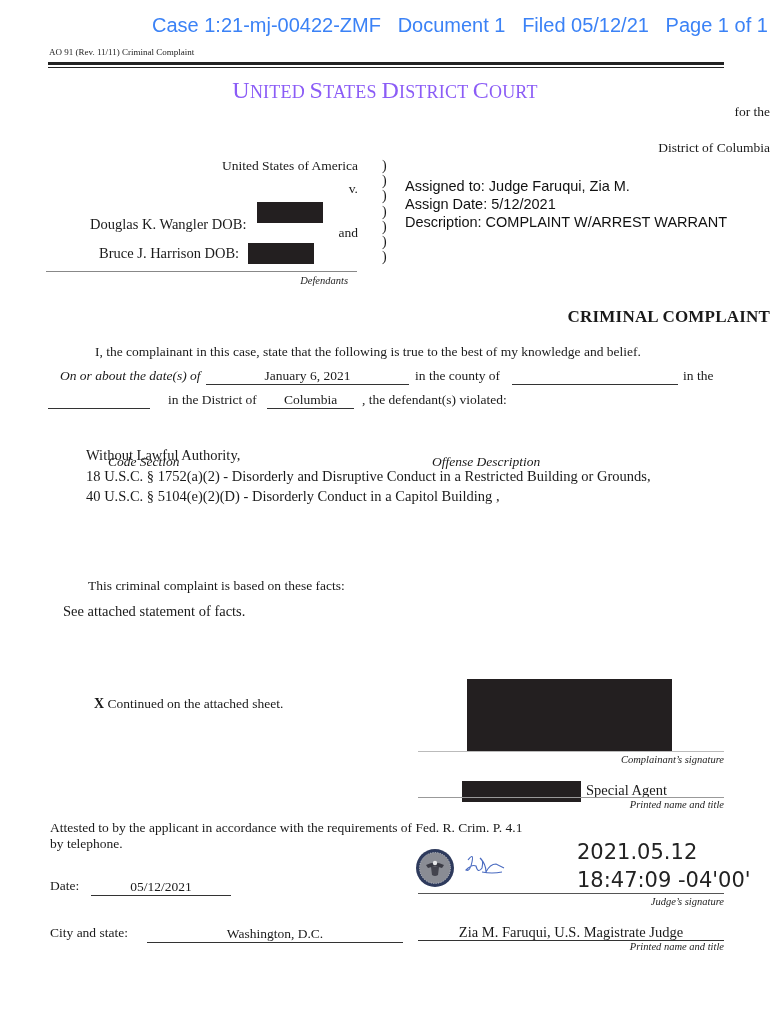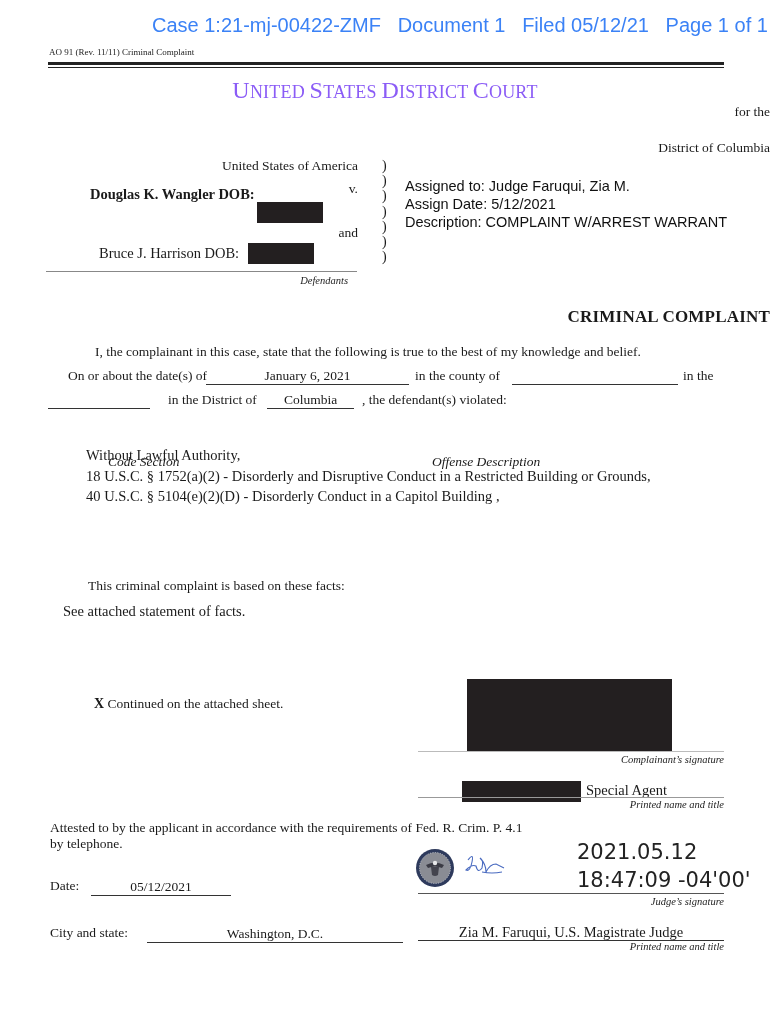--- a/index.html
+++ b/index.html
@@ -49,21 +49,21 @@
 
 <div class="abs court-title" style="left:0; width:770px; text-align:center; top:77px;">
   <span><span>U</span><span class="sc">NITED </span></span><span><span>S</span><span class="sc">TATES </span></span><span><span>D</span><span class="sc">ISTRICT </span></span><span><span>C</span><span class="sc">OURT</span></span>
 </div>
 <div class="abs s13 center" style="left:0; width:770px; top:104px;">for the</div>
 <div class="abs s13 center" style="left:0; width:770px; top:128px;margin-top:12px;">District of Columbia</div>
 
 <div>
   <div class="abs s13 center" style="left:48px; width:310px; top:158px;">United States of America</div>
   <div class="abs s13 center" style="left:48px; width:310px; top:181px;">v.</div>
-  <div class="abs s14" style="left:90px; top:186px;font-weight:bold;">Douglas K. Wangler DOB:</div>
+  <div class="abs s14" style="left:90px; top:216px;">Douglas K. Wangler DOB:</div>
   <div class="redact" style="left:257px; top:202px; width:66px; height:21px;"></div>
   <div class="abs s13 center" style="left:48px; width:310px; top:225px;">and</div>
   <div class="abs s14" style="left:99px; top:245px;">Bruce J. Harrison DOB:</div>
   <div class="redact" style="left:248px; top:243px; width:66px; height:21px;"></div>
   <div class="line-lt" style="left:46px; top:271px; width:311px; background:#888;"></div>
   <div class="abs caption center" style="left:48px; width:300px; top:275px;">Defendants</div>
 </div>
 
 <div class="abs paren" style="left:382px; top:160px;">
   <div>)</div>
@@ -78,21 +78,21 @@
 <div class="abs caseinfo" style="left:405px; top:177px;">
   <div>Assigned to: Judge Faruqui, Zia M.</div>
   <div>Assign Date: 5/12/2021</div>
   <div>Description: COMPLAINT W/ARREST WARRANT</div>
 </div>
 
 <div class="abs heading center" style="left:0; width:770px; top:307px;">CRIMINAL COMPLAINT</div>
 
 <div class="abs s13" style="left:95px; top:344px;">I, the complainant in this case, state that the following is true to the best of my knowledge and belief.</div>
 
-<div class="abs s13" style="left:68px; top:368px;">On or about the date(s) of</div>
+<div class="abs s13" style="left:60px; top:368px;font-style:italic;">On or about the date(s) of</div>
 <div class="fill" style="left:206px; top:368px; width:203px;">January 6, 2021</div>
 <div class="abs s13" style="left:415px; top:368px;">in the county of</div>
 <div class="fill" style="left:512px; top:368px; width:166px; height:16px;"></div>
 <div class="abs s13" style="left:683px; top:368px;">in the</div>
 
 <div class="fill" style="left:48px; top:392px; width:102px; height:16px;"></div>
 <div class="abs s13" style="left:168px; top:392px;">in the District of</div>
 <div class="fill" style="left:267px; top:392px; width:87px;">Columbia</div>
 <div class="abs s13" style="left:362px; top:392px;">, the defendant(s) violated:</div>
 

